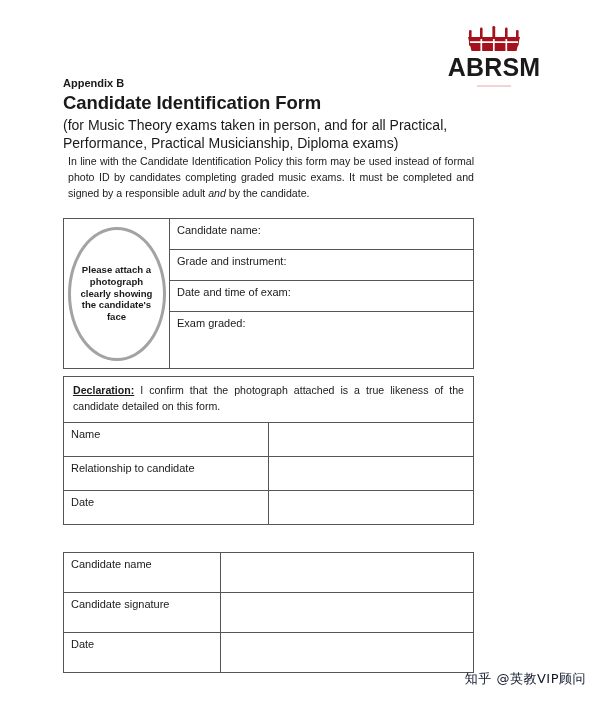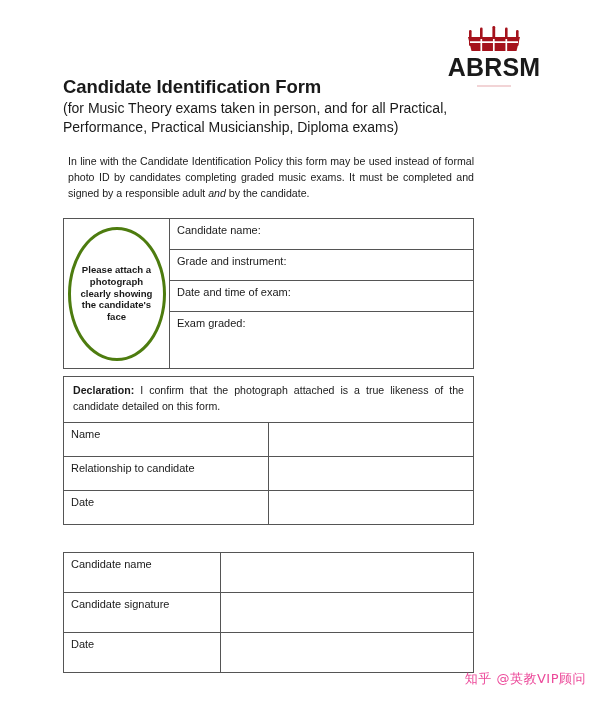--- a/index.html
+++ b/index.html
@@ -107,21 +107,21 @@
   #photo-table .photo-cell {
     width: 105px;
     padding: 0;
     vertical-align: middle;
     text-align: center;
   }
   .oval {
     width: 92px;
     height: 128px;
     margin: 4px auto;
-    border: 3px solid #4d7c0f;
+    border: 3px solid #a3a3a3;
     border-radius: 50%;
     display: flex;
     align-items: center;
     justify-content: center;
   }
   .oval-text {
     font-size: 9.6px;
     font-weight: bold;
     line-height: 1.25;
     text-align: center;
@@ -137,39 +137,39 @@
     left: 63px;
     top: 376px;
     width: 411px;
   }
   #declaration-table .decl-cell {
     padding: 6px 9px 7px 9px;
     font-size: 10.6px;
     line-height: 1.5;
     text-align: justify;
   }
-  #declaration-table .decl-cell b { font-weight: bold; }
+  #declaration-table .decl-cell b { font-weight: bold; text-decoration: underline; }
   #declaration-table .lbl { width: 143px; height: 25px; }
 
   
   #candidate-table {
     left: 63px;
     top: 552px;
     width: 411px;
   }
   #candidate-table .lbl { width: 143px; height: 31px; }
 
   
   .watermark {
     position: absolute;
     right: 14px;
     bottom: 14px;
     font-family: "DejaVu Sans", sans-serif;
     font-size: 13px;
-    color: #ec4899;
+    color: #0f172a;
     letter-spacing: 0.5px;
     white-space: nowrap;
   }
 </style>
 </head>
 <body>
 
 <div class="logo-block">
   <svg class="crown" width="56" height="26" viewBox="0 0 56 26" aria-hidden="true">
     <g fill="#A5121C">
@@ -185,20 +185,21 @@
       <line x1="15.3" y1="13" x2="15.3" y2="25"></line>
       <line x1="27.8" y1="13" x2="27.8" y2="25"></line>
       <line x1="40.3" y1="13" x2="40.3" y2="25"></line>
     </g>
   </svg>
   <div class="logo-word">ABRSM</div>
   <div class="logo-rule" style="background:#E2A0A5;"></div>
 </div>
 
 <div class="header">
+  <p class="appendix">Appendix B</p>
   <h1 class="doc-title">Candidate Identification Form</h1>
   <p class="doc-subtitle">(for Music Theory exams taken in person, and for all Practical, Performance, Practical Musicianship, Diploma exams)</p>
 </div>
 
 <p class="intro"><span>In line with the Candidate Identification Policy this form may be used instead of formal photo ID by candidates completing graded music exams. It must be completed and signed by a responsible adult </span><em>and</em><span> by the candidate.</span></p>
 
 <table class="tbl" id="photo-table">
   <tbody>
       <tr class="r1">
     <td class="photo-cell" rowspan="4">

